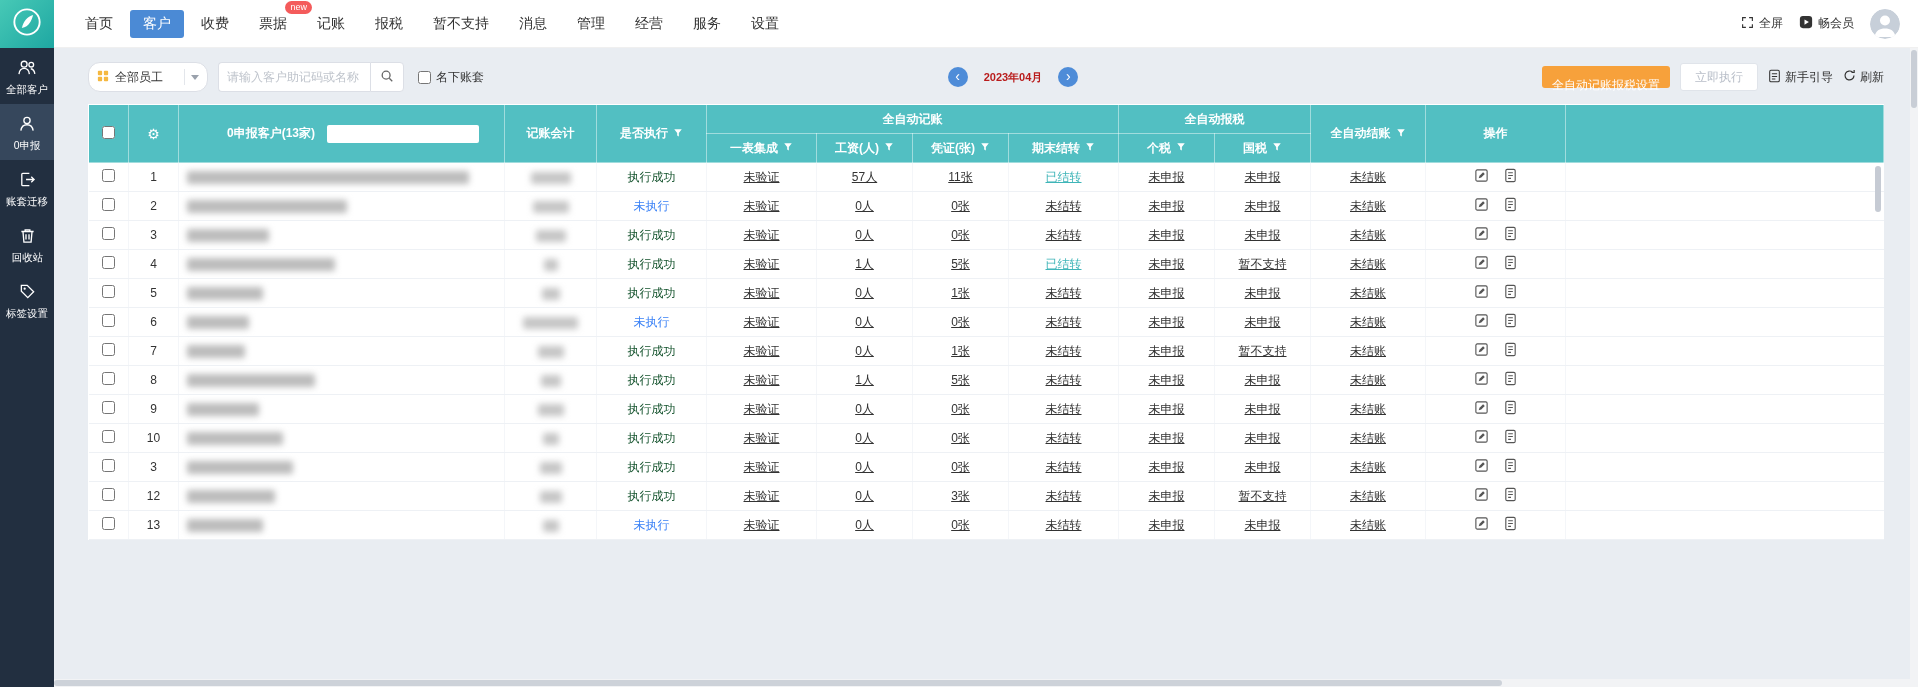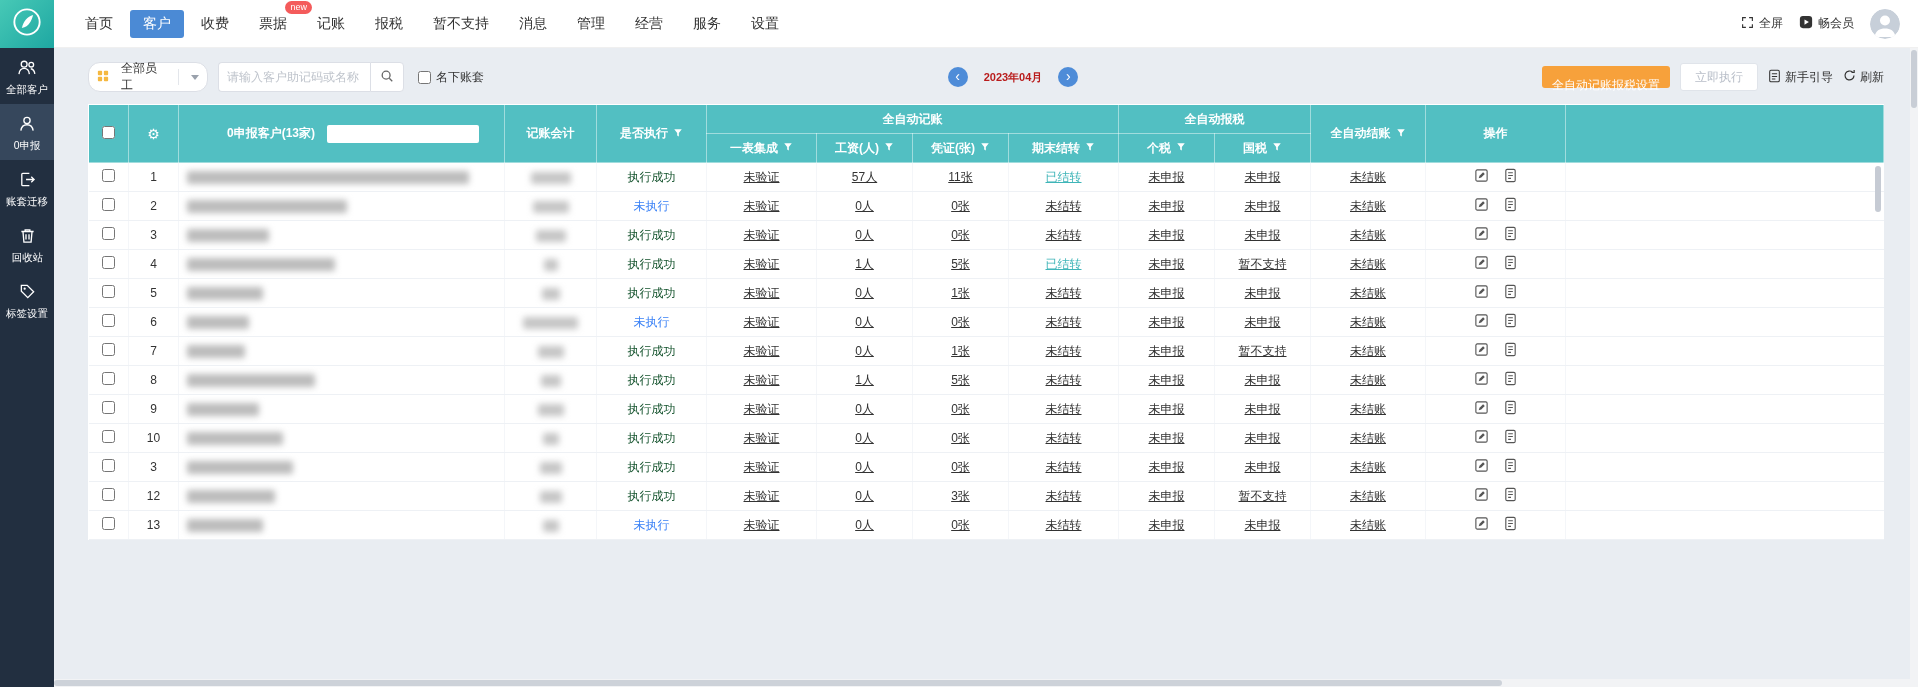--- a/index.html
+++ b/index.html
@@ -27,21 +27,21 @@
   
   .sidebar{ position:absolute; left:0; top:48px; width:54px; bottom:0; background:#222f40; z-index:6;}
   .side-item{ display:flex; flex-direction:column; align-items:center; gap:5px;
     padding:11px 0 9px; color:#fff; font-size:11px; cursor:pointer; text-align:center;}
   .side-item.active{ background:#36475c; }
   .side-item .lbl{ line-height:1.1; transform:scale(.95); }
   
   .main{ position:absolute; left:54px; top:48px; right:0; bottom:0; background:#e9edf2; overflow:hidden;}
   .toolbar{ display:flex; align-items:center; margin:14px 34px 0 34px; gap:10px; }
   .select-box{ width:120px; height:30px; background:#fff; border:1px solid #dcdfe6; border-radius:12px;
-    display:flex; align-items:center; gap:12px; padding:0 8px; font-size:12px; cursor:pointer;}
+    display:flex; align-items:center; gap:6px; padding:0 8px; font-size:12px; cursor:pointer;}
   .select-box .sep{ margin-left:auto; width:1px; height:16px; background:#e3e6eb;}
   .caret{ width:0; height:0; border-left:4px solid transparent; border-right:4px solid transparent;
     border-top:5px solid #9aa1ac; }
   .search-wrap{ display:flex; }
   .search-input{ width:152px; height:30px; border:1px solid #dcdfe6; border-right:none;
     border-radius:4px 0 0 4px; font-size:12px; padding:0 8px; outline:none; color:#333; background:#fff;}
   .search-input::placeholder{ color:#bfc4cc; }
   .search-btn{ width:34px; height:30px; border:1px solid #dcdfe6; border-radius:0 4px 4px 0;
     background:#fff; display:flex; align-items:center; justify-content:center; cursor:pointer;}
   .chk-wrap{ display:flex; align-items:center; gap:5px; font-size:12px; color:#333; cursor:pointer; margin-left:4px;}

